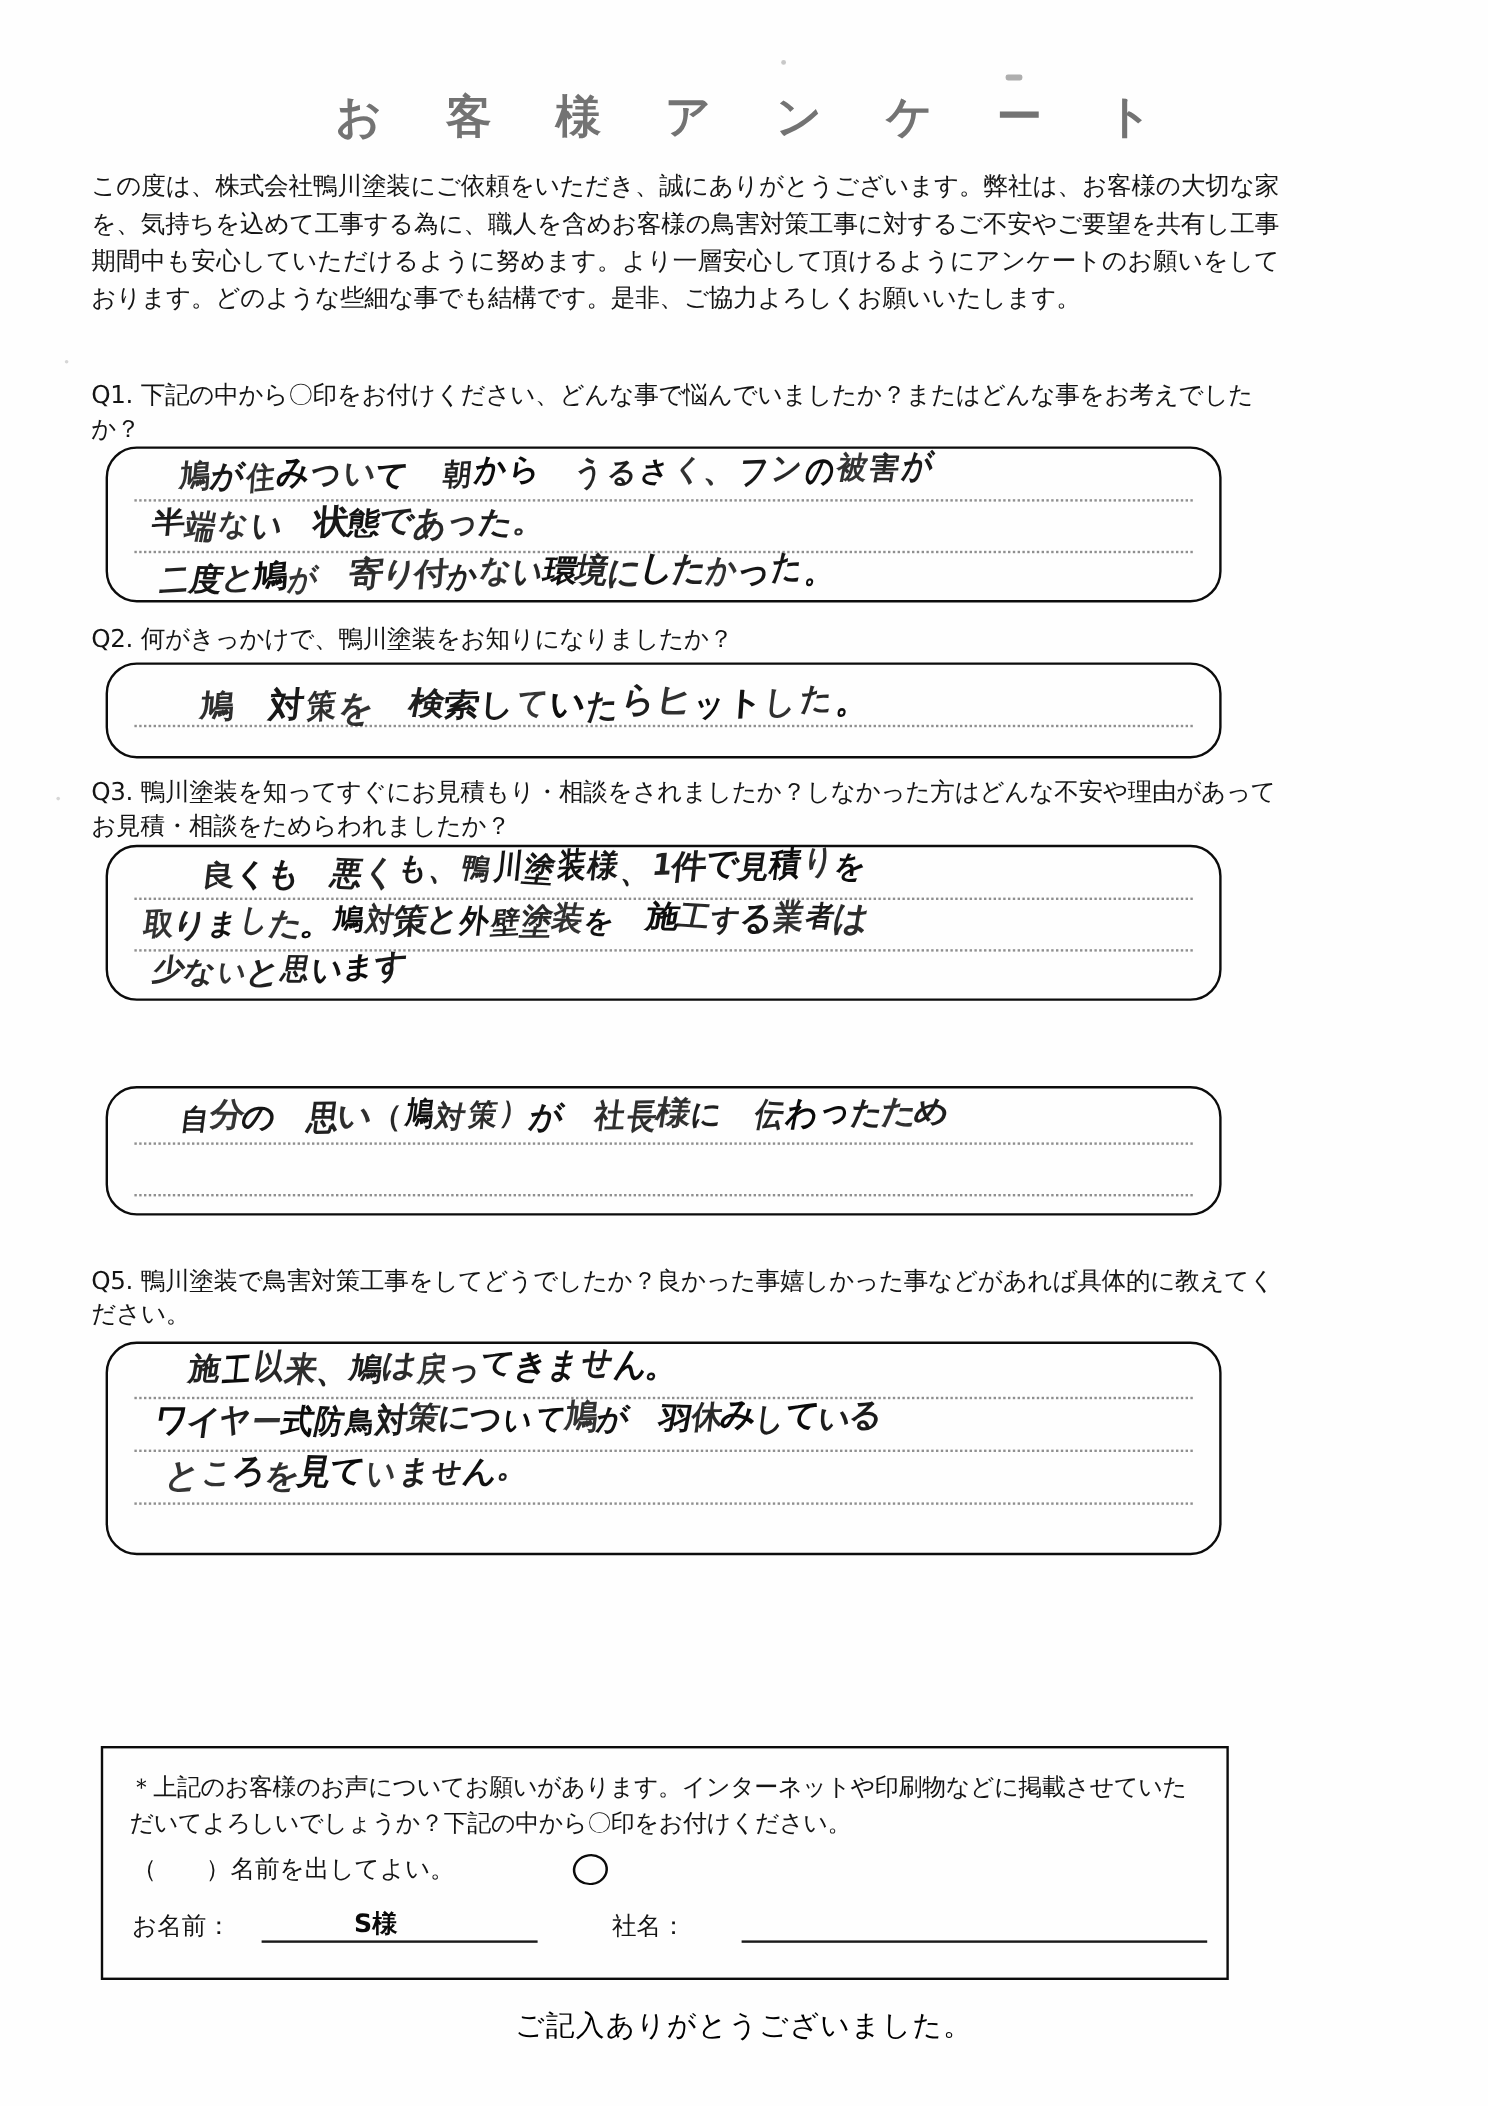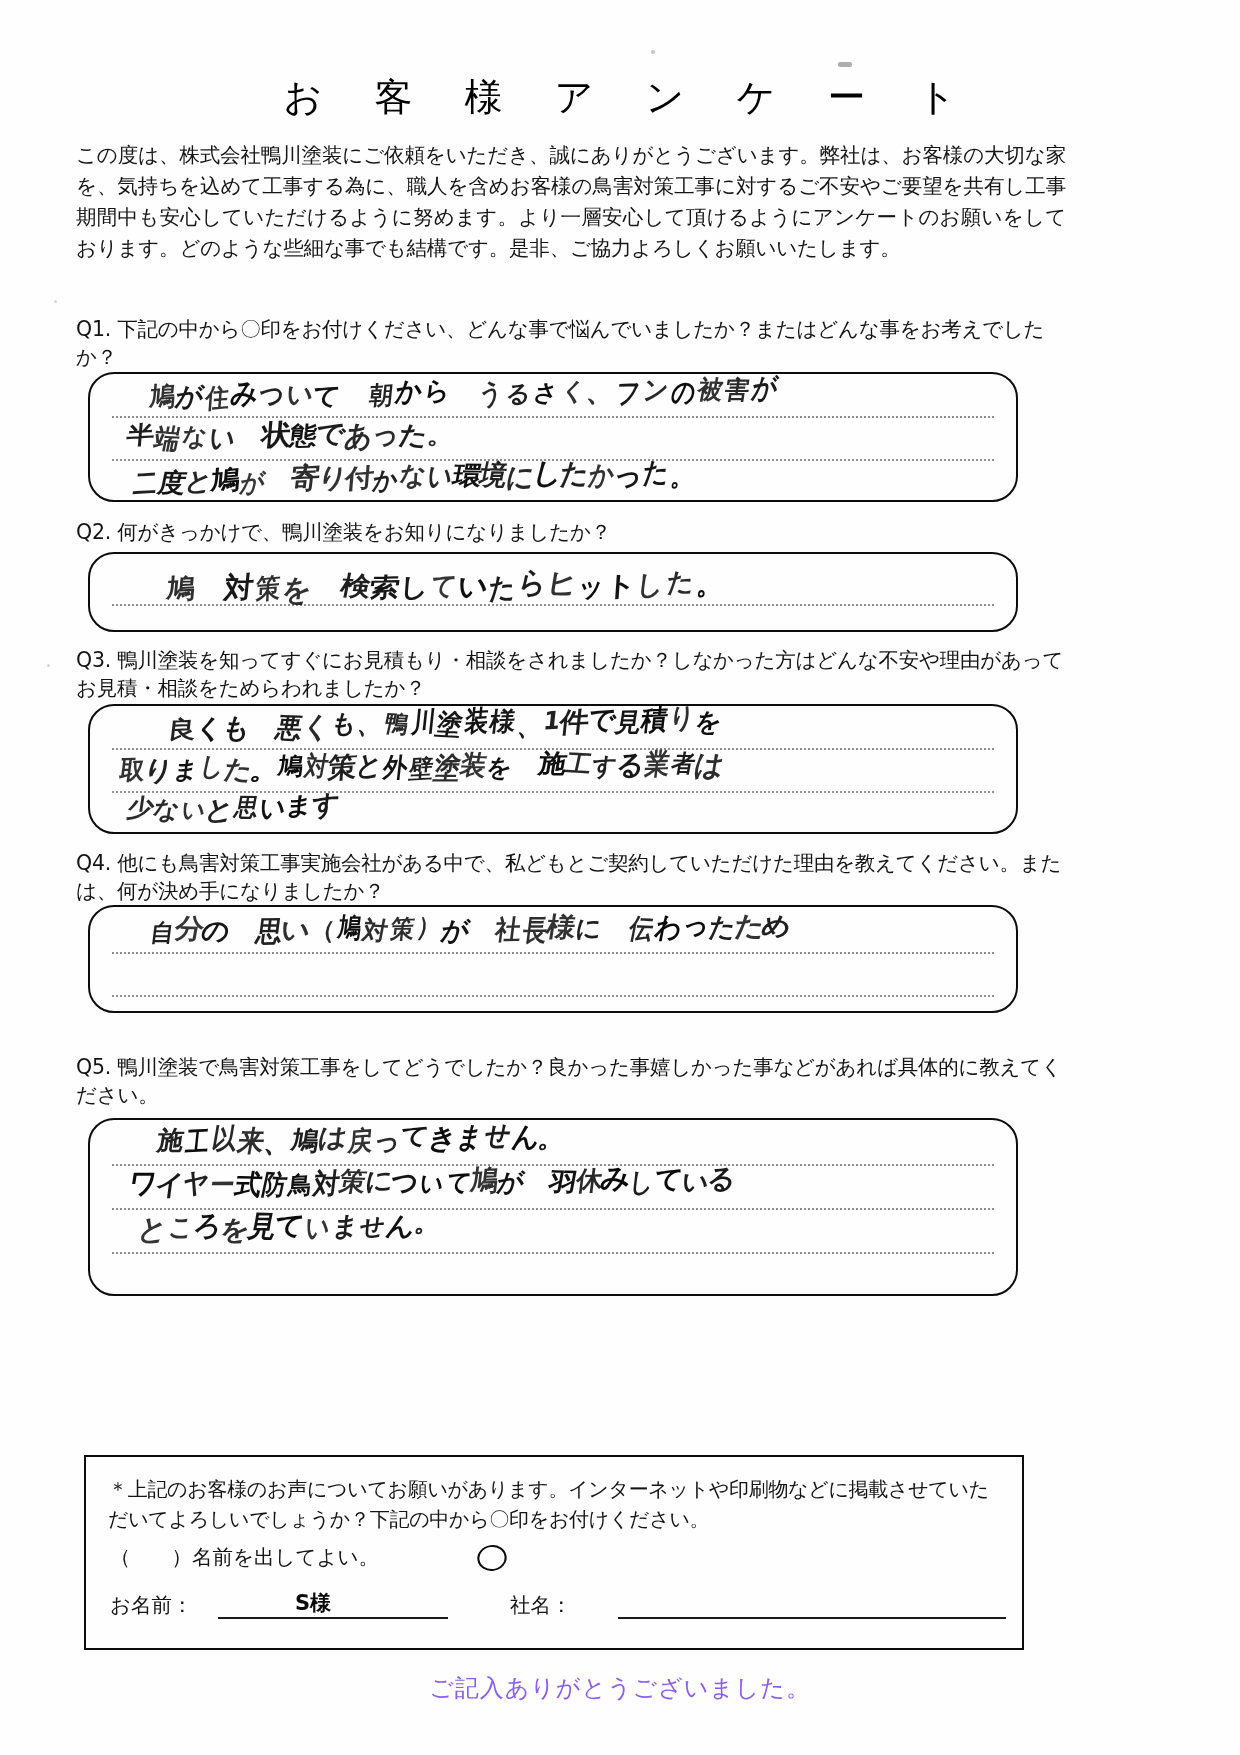--- a/index.html
+++ b/index.html
@@ -37,22 +37,22 @@
 
   .title {
     position: absolute;
     left: 0; top: 72px;
     width: 1240px;
     text-align: center;
     font-size: 38px;
     letter-spacing: 20px;
     text-indent: 20px;
     font-family: "DejaVu Sans", "Liberation Sans", sans-serif;
-    font-weight: 400;
-    color: #000000;
+    font-weight: 700;
+    color: #737373;
   }
 
   .intro {
     position: absolute;
     left: 76px; top: 140px;
     width: 990px;
     font-size: 20.5px;
     line-height: 31px;
     letter-spacing: -0.2px;
     text-align: justify;
@@ -174,21 +174,21 @@
     border-top: 2px solid #1a1a1a;
   }
 
   .closing {
     position: absolute;
     left: 0; top: 1672px;
     width: 1240px;
     text-align: center;
     font-size: 24px;
     letter-spacing: 1px;
-    color: #8b5cf6;
+    color: #000000;
     font-family: Liberation Mono, monospace;
   }
 </style>
 </head>
 <body>
 
 <div class="page">
 
   <div class="speckle sp1"></div>
   <div class="speckle sp2"></div>
@@ -223,21 +223,20 @@
   <div class="answer-box" style="top:704px; height:130px;">
     <div class="rules">
       <div class="rule" style="top:42px;"></div>
       <div class="rule" style="top:85px;"></div>
     </div>
   </div>
   <div class="hand" style="left:170px; top:707px; font-size:25px; letter-spacing:1.5px; transform:rotate(-0.8deg) skewX(-9deg);"><span style="transform: translateY(2.26px) rotate(-1.64deg) scale(1.145, 0.953); opacity: 0.89;">良</span><span style="transform: translateY(1.72px) rotate(-3.79deg) scale(1.124, 1.032); opacity: 0.96;">く</span><span style="transform: translateY(1.52px) rotate(-1.55deg) scale(1.077, 1.115); opacity: 0.95;">も</span><span style="transform: translateY(0.84px) rotate(1.1deg) scale(1.012, 1.133); opacity: 0.97;">　</span><span style="transform: translateY(2.03px) rotate(2.85deg) scale(1.043, 1.079); opacity: 0.92;">悪</span><span style="transform: translateY(1.65px) rotate(-3.54deg) scale(1.077, 1.151); opacity: 0.88;">く</span><span style="transform: translateY(-1.63px) rotate(-2.96deg) scale(0.981, 1.03); opacity: 0.94;">も</span><span style="transform: translateY(-1.4px) rotate(2.54deg) scale(0.995, 1.153); opacity: 0.89;">、</span><span style="transform: translateY(-0.6px) rotate(4.43deg) scale(0.943, 0.951); opacity: 0.88;">鴨</span><span style="transform: translateY(-1.94px) rotate(-2.23deg) scale(0.961, 1.085); opacity: 0.96;">川</span><span style="transform: translateY(0.78px) rotate(4.38deg) scale(1.033, 1.099); opacity: 0.95;">塗</span><span style="transform: translateY(-2.29px) rotate(-2.74deg) scale(0.947, 1.137); opacity: 0.97;">装</span><span style="transform: translateY(-1.51px) rotate(-1.56deg) scale(1.032, 1.044); opacity: 0.94;">様</span><span style="transform: translateY(2.1px) rotate(-3.55deg) scale(0.935, 1.158); opacity: 0.92;">、</span><span style="transform: translateY(-1.51px) rotate(-1.72deg) scale(0.962, 1.002); opacity: 0.9;">1</span><span style="transform: translateY(0.07px) rotate(-2.26deg) scale(1.167, 1.095); opacity: 0.93;">件</span><span style="transform: translateY(-2.13px) rotate(3.62deg) scale(1.077, 1.085); opacity: 0.97;">で</span><span style="transform: translateY(1.25px) rotate(0.47deg) scale(1.041, 1.022); opacity: 0.95;">見</span><span style="transform: translateY(-0.74px) rotate(-1.64deg) scale(1.05, 1.13); opacity: 0.99;">積</span><span style="transform: translateY(-2.44px) rotate(-4.15deg) scale(1, 1.11); opacity: 0.85;">り</span><span style="transform: translateY(2.01px) rotate(-0.69deg) scale(1.043, 1.024); opacity: 0.98;">を</span></div>
   <div class="hand" style="left:120px; top:750px; font-size:25px; letter-spacing:1px; transform:rotate(-0.6deg) skewX(-9deg);"><span style="transform: translateY(0.33px) rotate(-1.23deg) scale(1.005, 1.031); opacity: 0.83;">取</span><span style="transform: translateY(1.23px) rotate(3.68deg) scale(1.16, 1.071); opacity: 0.91;">り</span><span style="transform: translateY(0.7px) rotate(-0.44deg) scale(0.987, 0.973); opacity: 0.96;">ま</span><span style="transform: translateY(-2.33px) rotate(2.38deg) scale(0.948, 1.039); opacity: 0.85;">し</span><span style="transform: translateY(1.13px) rotate(4.18deg) scale(1.1, 1.038); opacity: 0.84;">た</span><span style="transform: translateY(1.78px) rotate(-4.3deg) scale(1.166, 0.966); opacity: 0.99;">。</span><span style="transform: translateY(-2.03px) rotate(-0.98deg) scale(1.006, 0.971); opacity: 0.99;">鳩</span><span style="transform: translateY(-1.26px) rotate(2.18deg) scale(0.924, 1.07); opacity: 0.85;">対</span><span style="transform: translateY(-0.08px) rotate(-3.47deg) scale(1.151, 1.111); opacity: 0.91;">策</span><span style="transform: translateY(-1.73px) rotate(-3.24deg) scale(1.066, 1.101); opacity: 0.92;">と</span><span style="transform: translateY(0.5px) rotate(-1.98deg) scale(0.966, 1.071); opacity: 0.96;">外</span><span style="transform: translateY(2.17px) rotate(-2.52deg) scale(0.962, 0.954); opacity: 0.9;">壁</span><span style="transform: translateY(1.38px) rotate(0.68deg) scale(1.044, 1.159); opacity: 0.86;">塗</span><span style="transform: translateY(-0.91px) rotate(3.31deg) scale(1.061, 1.06); opacity: 0.83;">装</span><span style="transform: translateY(1.87px) rotate(3.04deg) scale(0.993, 0.964); opacity: 0.97;">を</span><span style="transform: translateY(-1.81px) rotate(-3.55deg) scale(1.132, 1.103); opacity: 0.83;">　</span><span style="transform: translateY(-1.52px) rotate(1.5deg) scale(1.105, 1.027); opacity: 0.98;">施</span><span style="transform: translateY(-1.02px) rotate(4.06deg) scale(1.07, 0.973); opacity: 0.87;">工</span><span style="transform: translateY(1.46px) rotate(-0.31deg) scale(0.947, 0.974); opacity: 0.91;">す</span><span style="transform: translateY(0.57px) rotate(1.28deg) scale(1.098, 1.129); opacity: 0.95;">る</span><span style="transform: translateY(0px) rotate(-1.49deg) scale(0.976, 1.156); opacity: 0.83;">業</span><span style="transform: translateY(-0.36px) rotate(1.67deg) scale(0.946, 0.951); opacity: 0.93;">者</span><span style="transform: translateY(1.58px) rotate(2.65deg) scale(1.156, 1.168); opacity: 0.86;">は</span></div>
   <div class="hand" style="left:128px; top:791px; font-size:25px; letter-spacing:1px; transform:rotate(-0.9deg) skewX(-10deg);"><span style="transform: translateY(-1.61px) rotate(-0.82deg) scale(1.065, 0.954); opacity: 0.87;">少</span><span style="transform: translateY(1.05px) rotate(2.13deg) scale(1.039, 0.965); opacity: 0.87;">な</span><span style="transform: translateY(1.7px) rotate(-0.51deg) scale(0.924, 0.961); opacity: 0.83;">い</span><span style="transform: translateY(1.96px) rotate(-2.6deg) scale(1.169, 1.068); opacity: 0.91;">と</span><span style="transform: translateY(-0.08px) rotate(1.65deg) scale(0.931, 0.957); opacity: 0.91;">思</span><span style="transform: translateY(0.77px) rotate(-2.9deg) scale(1.005, 1.119); opacity: 0.96;">い</span><span style="transform: translateY(-1.14px) rotate(-3.85deg) scale(1.105, 0.969); opacity: 0.99;">ま</span><span style="transform: translateY(-1.42px) rotate(-3.67deg) scale(1.069, 1.095); opacity: 0.94;">す</span></div>
 
-  <div class="qtext" style="top:849px;">Q4. 他にも鳥害対策工事実施会社がある中で、私どもとご契約していただけた理由を教えてください。または、何が決め手になりましたか？</div>
   <div class="answer-box" style="top:905px; height:108px;">
     <div class="rules">
       <div class="rule" style="top:45px;"></div>
       <div class="rule" style="top:88px;"></div>
     </div>
   </div>
   <div class="hand" style="left:150px; top:912px; font-size:25px; letter-spacing:1.5px; transform:rotate(-0.5deg) skewX(-8deg);"><span style="transform: translateY(1.46px) rotate(-0.41deg) scale(0.925, 0.958); opacity: 0.92;">自</span><span style="transform: translateY(-2.32px) rotate(2.44deg) scale(1.154, 1.079); opacity: 0.82;">分</span><span style="transform: translateY(0.08px) rotate(2.47deg) scale(1.093, 1.05); opacity: 0.95;">の</span><span style="transform: translateY(-0.38px) rotate(1.56deg) scale(1.084, 1.12); opacity: 0.95;">　</span><span style="transform: translateY(1.07px) rotate(-0.4deg) scale(1.044, 1.12); opacity: 0.9;">思</span><span style="transform: translateY(-0.2px) rotate(-0.28deg) scale(1.152, 1.043); opacity: 0.85;">い</span><span style="transform: translateY(0.76px) rotate(-3.59deg) scale(1.009, 0.98); opacity: 0.87;">（</span><span style="transform: translateY(-2.03px) rotate(0.12deg) scale(0.926, 1.11); opacity: 0.97;">鳩</span><span style="transform: translateY(1.44px) rotate(3.46deg) scale(1.002, 0.993); opacity: 0.85;">対</span><span style="transform: translateY(-0.14px) rotate(-1.17deg) scale(0.944, 0.998); opacity: 0.86;">策</span><span style="transform: translateY(-1.85px) rotate(2.88deg) scale(0.93, 1.034); opacity: 0.87;">）</span><span style="transform: translateY(1.8px) rotate(2.2deg) scale(1.089, 1.08); opacity: 0.96;">が</span><span style="transform: translateY(-0.7px) rotate(-0.11deg) scale(1.12, 1.161); opacity: 0.99;">　</span><span style="transform: translateY(1.34px) rotate(-0.45deg) scale(1.026, 1.063); opacity: 0.85;">社</span><span style="transform: translateY(2.36px) rotate(-0.31deg) scale(0.961, 1.151); opacity: 0.85;">長</span><span style="transform: translateY(-0.67px) rotate(1.41deg) scale(1.177, 1.08); opacity: 0.83;">様</span><span style="transform: translateY(0.83px) rotate(-0.39deg) scale(1.017, 1.008); opacity: 0.91;">に</span><span style="transform: translateY(-2.15px) rotate(3.2deg) scale(1.173, 1.158); opacity: 0.93;">　</span><span style="transform: translateY(1.81px) rotate(3.84deg) scale(0.943, 1.1); opacity: 0.88;">伝</span><span style="transform: translateY(0.99px) rotate(4.36deg) scale(1.029, 1.125); opacity: 1;">わ</span><span style="transform: translateY(-2.11px) rotate(-3.63deg) scale(1.026, 1.097); opacity: 0.99;">っ</span><span style="transform: translateY(0.7px) rotate(1.84deg) scale(1.046, 1.054); opacity: 0.91;">た</span><span style="transform: translateY(-0.1px) rotate(0.16deg) scale(1.175, 1.082); opacity: 0.83;">た</span><span style="transform: translateY(0.18px) rotate(3.63deg) scale(1.135, 1.017); opacity: 0.91;">め</span></div>
 
   <div class="qtext" style="top:1053px;">Q5. 鴨川塗装で鳥害対策工事をしてどうでしたか？良かった事嬉しかった事などがあれば具体的に教えてください。</div>
   <div class="answer-box" style="top:1118px; height:178px;">

